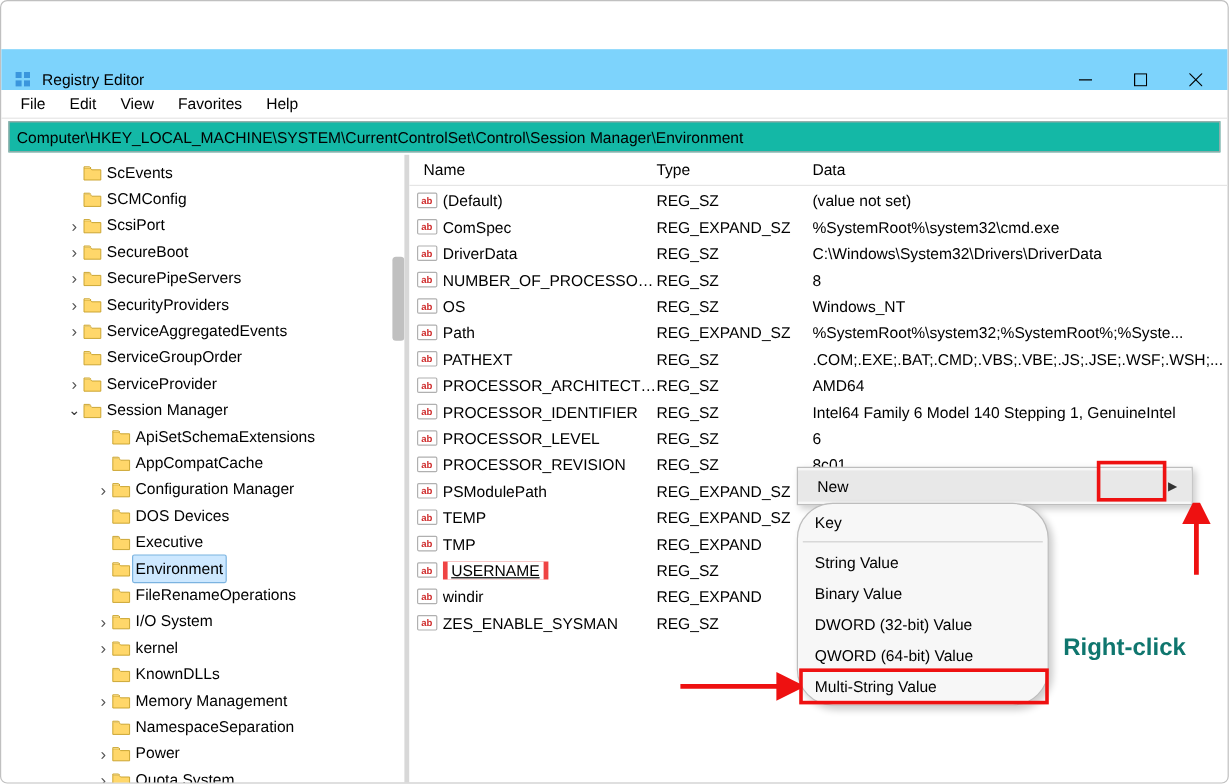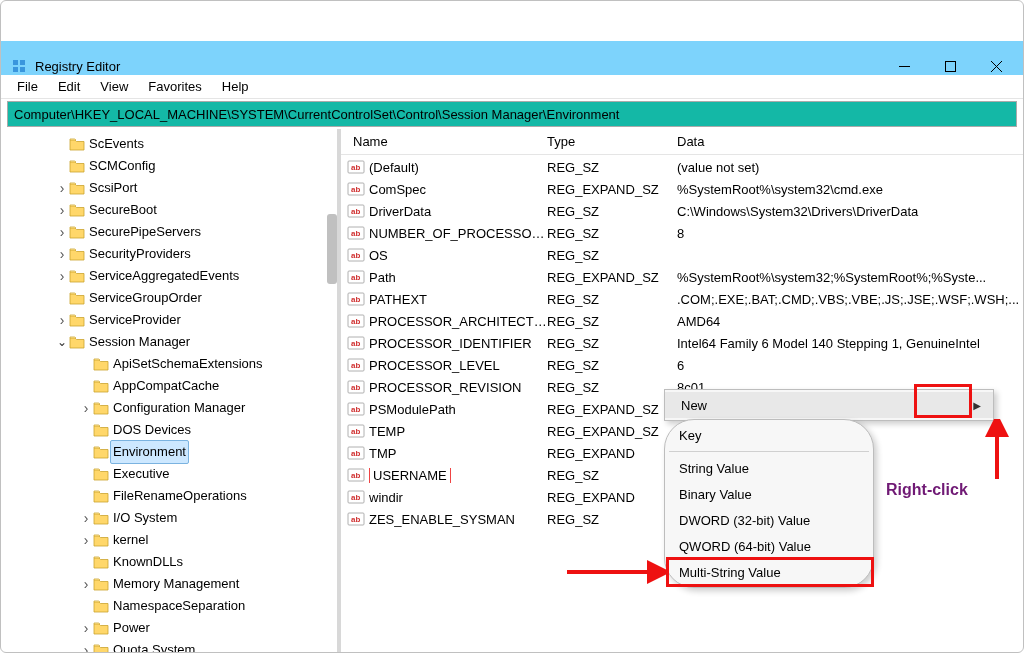--- a/index.html
+++ b/index.html
@@ -118,21 +118,21 @@
   }
   .value-row .icon {
     width:18px; height:18px; margin-right:4px;
     display:flex;align-items:center;justify-content:center;
     flex-shrink:0;
   }
   .value-row .vname { width:178px; overflow:hidden; text-overflow:ellipsis;}
   .value-row .vtype { width:130px; }
   .value-row .vdata { flex:1; overflow:hidden; text-overflow:ellipsis; }
   .value-row.boxed .vname span {
-    border:1px solid #ef4444; padding:0 3px;
+    border:4px solid #ef4444; padding:0 3px;text-decoration:underline;
   }
 
   
   .v-scroll-thumb {
     position:absolute; right:0; top:85px; width:10px; height:70px;
     background:#c0c0c0; border-radius:3px;
   }
   .h-scroll-track {
     position:absolute; bottom:0; left:6px; right:6px; height:14px;
     background:#f0f0f0;
@@ -164,23 +164,24 @@
   .context-menu.sub { left:663px; top:418px; width:210px; padding:2px 0;border-radius:30px;}
   .context-menu.sub .ctx-item { height:26px; padding:0 14px;}
   .context-menu.sub .sep { height:1px; background:#d0d0d0; margin:3px 4px;}
 
   
   .anno-box {
     position:absolute; border:3px solid #e11; z-index:60;
     pointer-events:none;
   }
   .anno-text {
-    position:absolute; color:#701a75; font-weight:700; font-size:16px;
+    position:absolute; color:#0f766e; font-weight:700; font-size:20px;
     font-family: Arial, sans-serif; z-index:60;
     pointer-events:none;
+    margin-top:48px;
   }
   .anno-arrow { position:absolute; z-index:60; pointer-events:none;}
 
 </style>
 </head>
 <body>
 
 <div class="titlebar">
   <span class="app-icon">
     <svg viewBox="0 0 16 16">
@@ -374,41 +375,41 @@
           <span class="tree-indent" style="width: 74px;"></span>
           <span class="expander"></span>
           <span class="folder-icon">
             <svg viewBox="0 0 16 14">
               <path d="M1 3 L6 3 L7.5 4.5 L15 4.5 L15 13 L1 13 Z" fill="#ffd76a" stroke="#caa32e" stroke-width="0.8"></path>
               <path d="M1 3 L1 2 L5.5 2 L7 3" fill="#ffe69a" stroke="#caa32e" stroke-width="0.8"></path>
             </svg>
           </span>
           <span class="label">DOS Devices</span>
         </div>
+        <div class="tree-row">
+          <span class="tree-indent" style="width: 74px;"></span>
+          <span class="expander"></span>
+          <span class="folder-icon">
+            <svg viewBox="0 0 16 14">
+              <path d="M1 3 L6 3 L7.5 4.5 L15 4.5 L15 13 L1 13 Z" fill="#ffd76a" stroke="#caa32e" stroke-width="0.8"></path>
+              <path d="M1 3 L1 2 L5.5 2 L7 3" fill="#ffe69a" stroke="#caa32e" stroke-width="0.8"></path>
+            </svg>
+          </span>
+          <span class="label">Executive</span>
+        </div>
         <div class="tree-row selected">
           <span class="tree-indent" style="width: 74px;"></span>
           <span class="expander"></span>
           <span class="folder-icon">
             <svg viewBox="0 0 16 14">
               <path d="M1 3 L6 3 L7.5 4.5 L15 4.5 L15 13 L1 13 Z" fill="#ffd76a" stroke="#caa32e" stroke-width="0.8"></path>
               <path d="M1 3 L1 2 L5.5 2 L7 3" fill="#ffe69a" stroke="#caa32e" stroke-width="0.8"></path>
             </svg>
           </span>
           <span class="label">Environment</span>
-        </div>
-        <div class="tree-row">
-          <span class="tree-indent" style="width: 74px;"></span>
-          <span class="expander"></span>
-          <span class="folder-icon">
-            <svg viewBox="0 0 16 14">
-              <path d="M1 3 L6 3 L7.5 4.5 L15 4.5 L15 13 L1 13 Z" fill="#ffd76a" stroke="#caa32e" stroke-width="0.8"></path>
-              <path d="M1 3 L1 2 L5.5 2 L7 3" fill="#ffe69a" stroke="#caa32e" stroke-width="0.8"></path>
-            </svg>
-          </span>
-          <span class="label">Executive</span>
         </div>
         <div class="tree-row">
           <span class="tree-indent" style="width: 74px;"></span>
           <span class="expander"></span>
           <span class="folder-icon">
             <svg viewBox="0 0 16 14">
               <path d="M1 3 L6 3 L7.5 4.5 L15 4.5 L15 13 L1 13 Z" fill="#ffd76a" stroke="#caa32e" stroke-width="0.8"></path>
               <path d="M1 3 L1 2 L5.5 2 L7 3" fill="#ffe69a" stroke="#caa32e" stroke-width="0.8"></path>
             </svg>
           </span>
@@ -573,20 +574,21 @@
         </div>
         <div class="value-row">
           <span class="icon">
             <svg viewBox="0 0 18 18" width="18" height="18">
               <rect x="1" y="3" width="16" height="12" rx="1" fill="#fff" stroke="#b0b0b0"></rect>
               <text x="4" y="12" font-size="8" font-family="Arial" font-weight="bold" fill="#d03030">ab</text>
             </svg>
           </span>
           <span class="vname"><span>OS</span></span>
           <span class="vtype">REG_SZ</span>
+          <span class="vdata">Windows_NT</span>
         </div>
         <div class="value-row">
           <span class="icon">
             <svg viewBox="0 0 18 18" width="18" height="18">
               <rect x="1" y="3" width="16" height="12" rx="1" fill="#fff" stroke="#b0b0b0"></rect>
               <text x="4" y="12" font-size="8" font-family="Arial" font-weight="bold" fill="#d03030">ab</text>
             </svg>
           </span>
           <span class="vname"><span>Path</span></span>
           <span class="vtype">REG_EXPAND_SZ</span>

